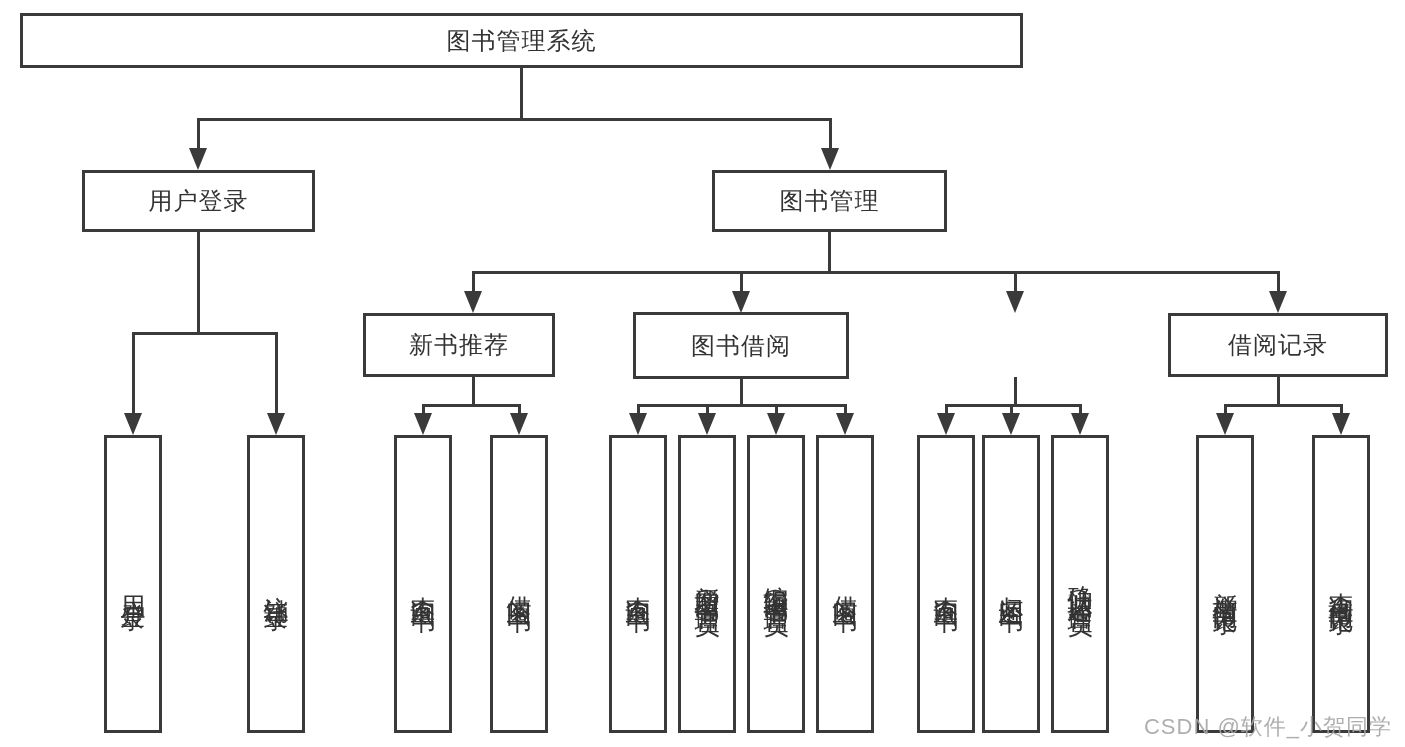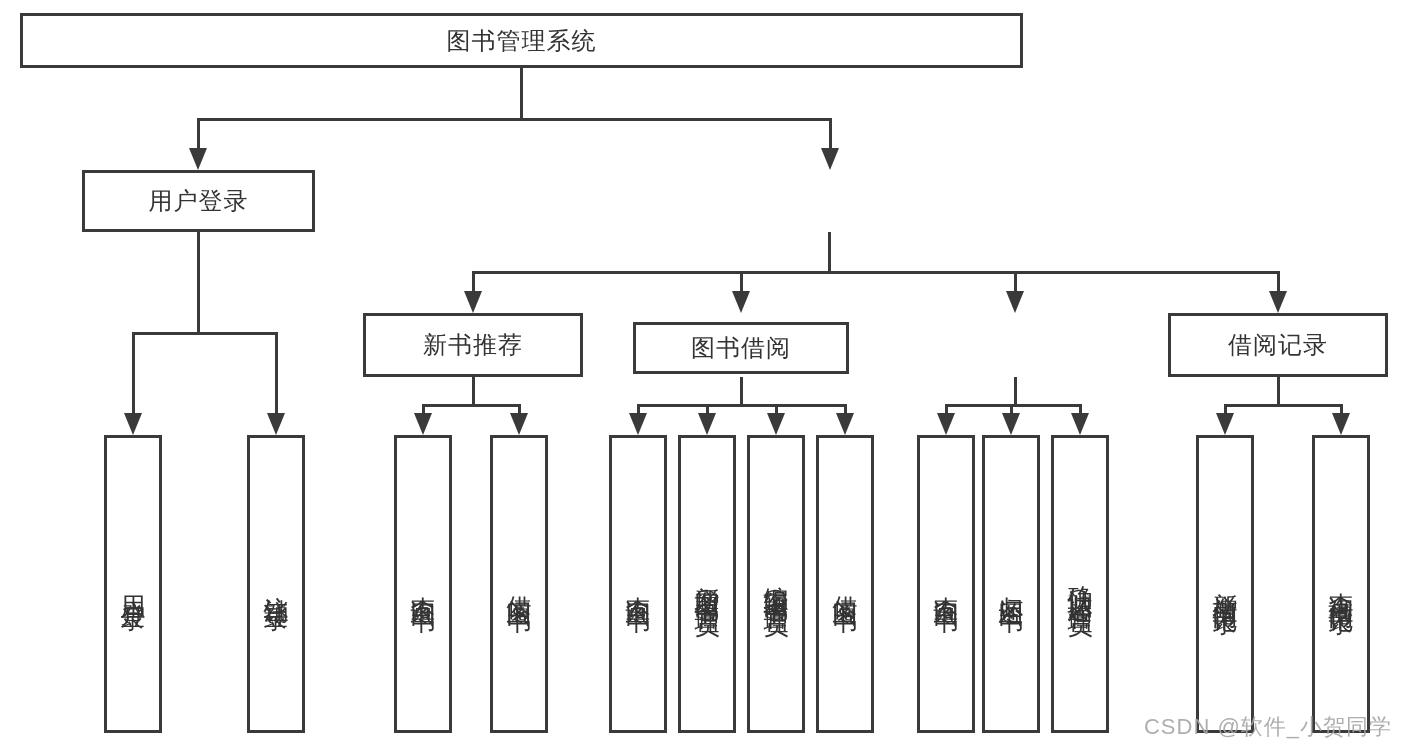--- a/index.html
+++ b/index.html
@@ -43,41 +43,42 @@
   <div class="node root" style="left:20px;top:13px;width:1003px;height:55px">图书管理系统</div>
 
   <div class="vline" style="left:520px;top:68px;height:52px"></div>
   <div class="hline" style="left:197px;top:118px;width:634px"></div>
   <div class="vline" style="left:197px;top:118px;height:32px"></div>
   <div class="ahead" style="left:189px;top:148px"></div>
   <div class="vline" style="left:829px;top:118px;height:32px"></div>
   <div class="ahead" style="left:821px;top:148px"></div>
 
   <div class="node h" style="left:82px;top:170px;width:233px;height:62px">用户登录</div>
+  <div class="node h" style="left:712px;top:170px;width:235px;height:62px">图书管理</div>
 
   <div class="vline" style="left:197px;top:232px;height:103px"></div>
   <div class="hline" style="left:132px;top:332px;width:146px"></div>
   <div class="vline" style="left:132px;top:332px;height:83px"></div>
   <div class="ahead" style="left:124px;top:413px"></div>
   <div class="vline" style="left:275px;top:332px;height:83px"></div>
   <div class="ahead" style="left:267px;top:413px"></div>
 
   <div class="vline" style="left:828px;top:232px;height:42px"></div>
   <div class="hline" style="left:472px;top:271px;width:808px"></div>
   <div class="vline" style="left:472px;top:271px;height:22px"></div>
   <div class="ahead" style="left:464px;top:291px"></div>
   <div class="vline" style="left:740px;top:271px;height:22px"></div>
   <div class="ahead" style="left:732px;top:291px"></div>
   <div class="vline" style="left:1014px;top:271px;height:22px"></div>
   <div class="ahead" style="left:1006px;top:291px"></div>
   <div class="vline" style="left:1277px;top:271px;height:22px"></div>
   <div class="ahead" style="left:1269px;top:291px"></div>
 
-  <div class="node h" style="left:363px;top:313px;width:220px;height:64px">新书推荐</div>
-  <div class="node h" style="left:633px;top:322px;width:216px;height:52px">图书借阅</div>
+  <div class="node h" style="left:363px;top:313px;width:192px;height:64px">新书推荐</div>
+  <div class="node h" style="left:633px;top:312px;width:216px;height:67px">图书借阅</div>
   <div class="node h" style="left:1168px;top:313px;width:220px;height:64px">借阅记录</div>
 
   <div class="vline" style="left:472px;top:377px;height:30px"></div>
   <div class="hline" style="left:422px;top:404px;width:99px"></div>
   <div class="vline" style="left:422px;top:404px;height:11px"></div>
   <div class="ahead" style="left:414px;top:413px"></div>
   <div class="vline" style="left:518px;top:404px;height:11px"></div>
   <div class="ahead" style="left:510px;top:413px"></div>
 
   <div class="vline" style="left:740px;top:377px;height:30px"></div>

